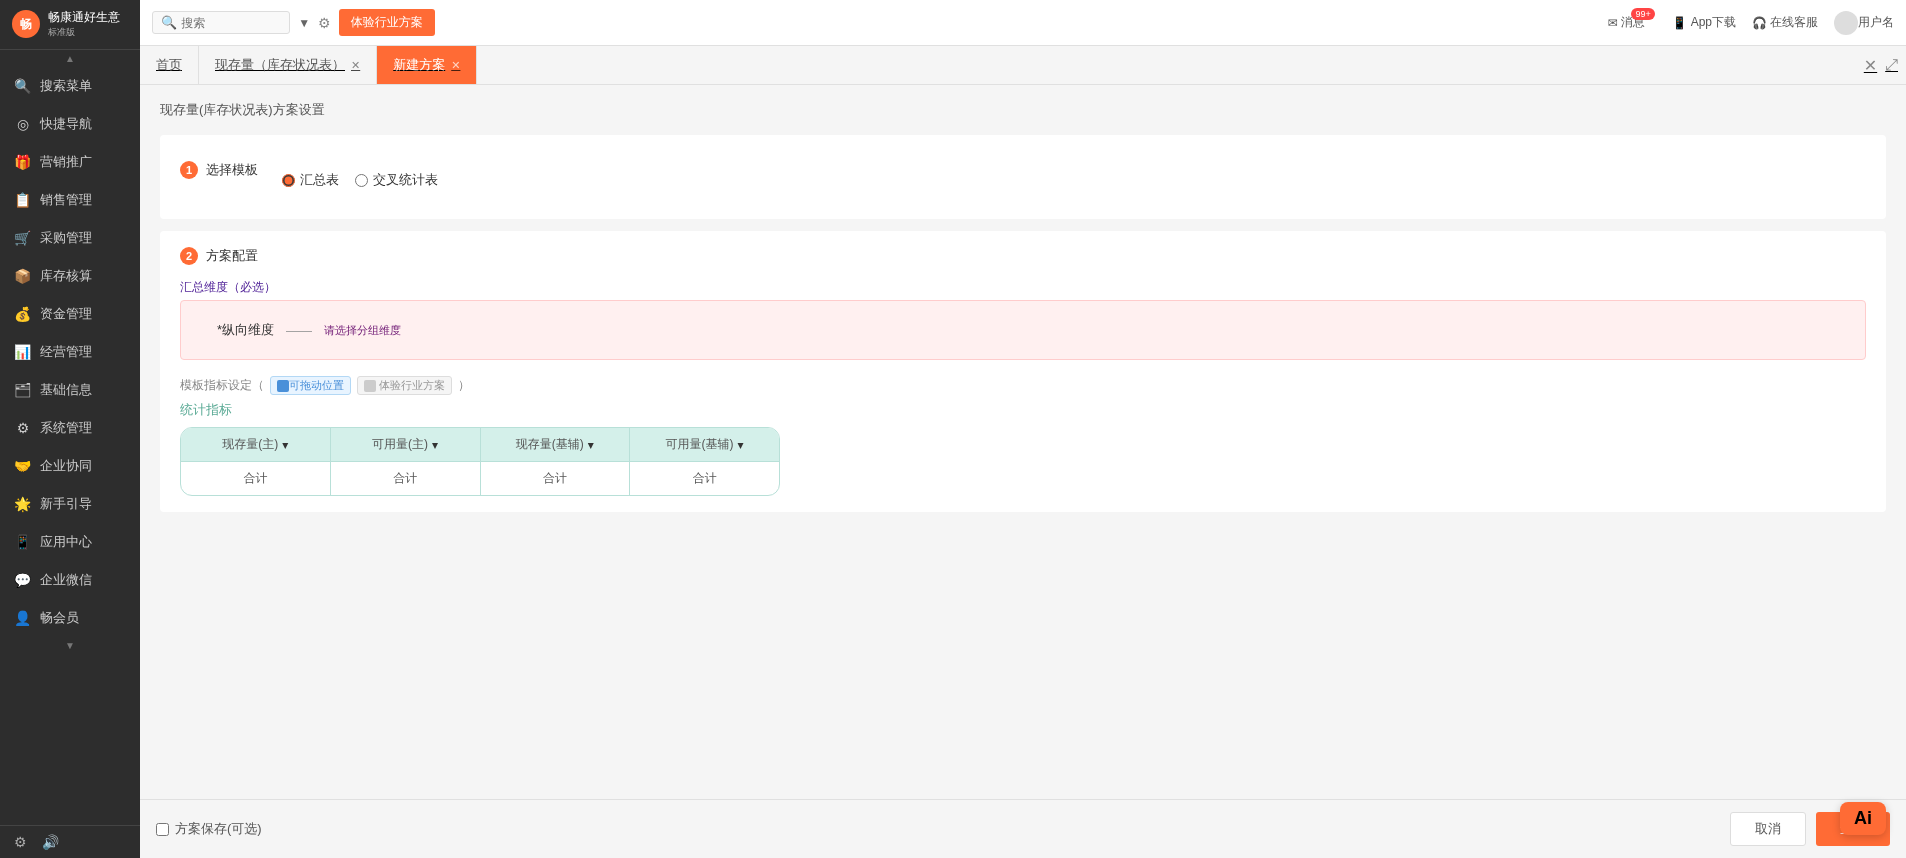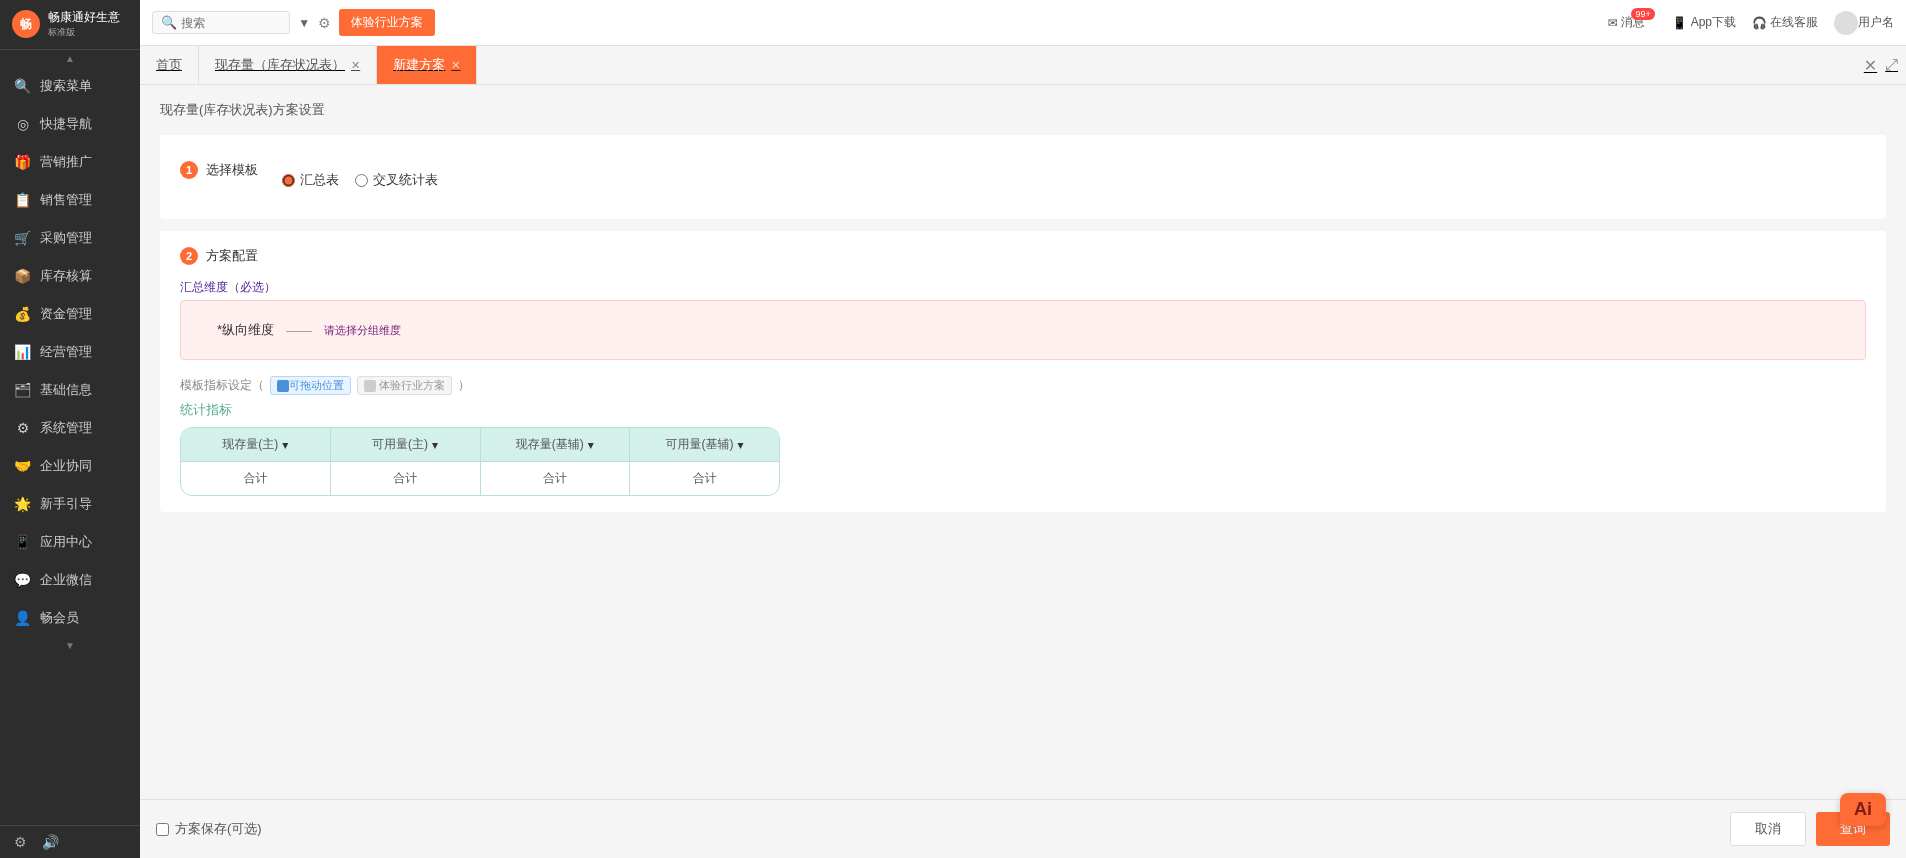--- a/index.html
+++ b/index.html
@@ -457,15 +457,15 @@
       <span>方案保存(可选)</span>
     </label>
     <div class="footer-actions">
       <button class="btn-cancel">取消</button>
       <button class="btn-query">查询</button>
     </div>
   </div>
 
 </div>
 
-<div style="position:fixed; bottom:32px; right:20px; background:#ff6b35; color:#7f1d1d; border-radius:8px; padding:6px 14px; font-size:18px; font-weight:bold; cursor:pointer; box-shadow:0 2px 8px rgba(0,0,0,0.2);">
+<div style="position:fixed; bottom:23px; right:20px; background:#ff6b35; color:#000000; border-radius:8px; padding:6px 14px; font-size:18px; font-weight:bold; cursor:pointer; box-shadow:0 2px 8px rgba(0,0,0,0.2);">
   <span>Ai</span>
 </div>
 
 </body></html>

